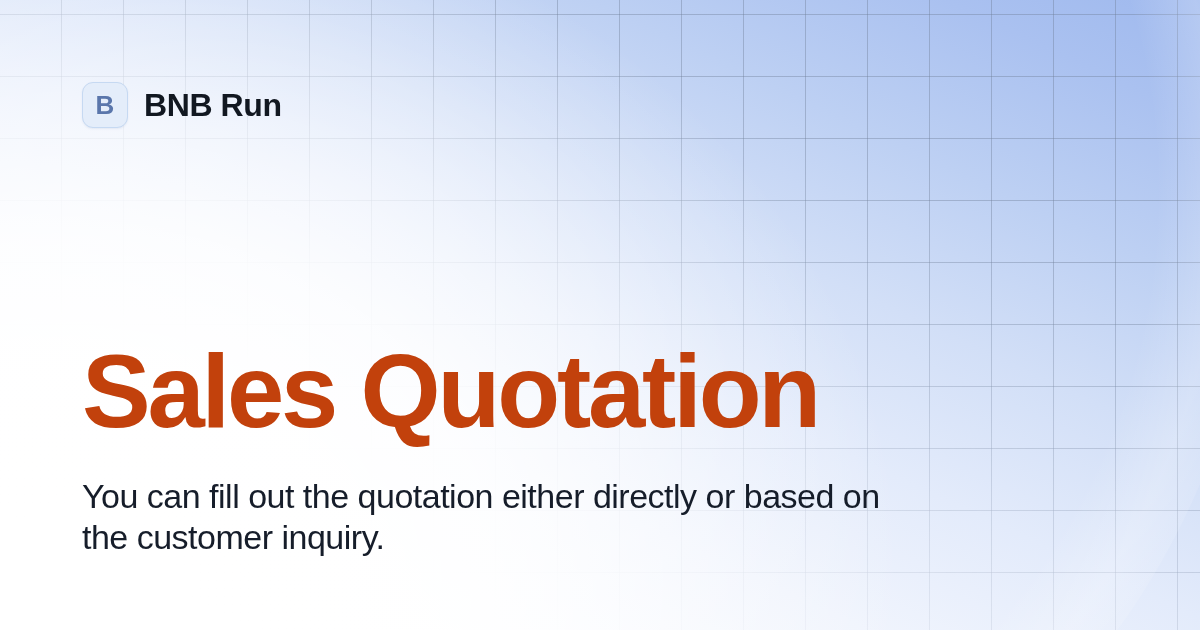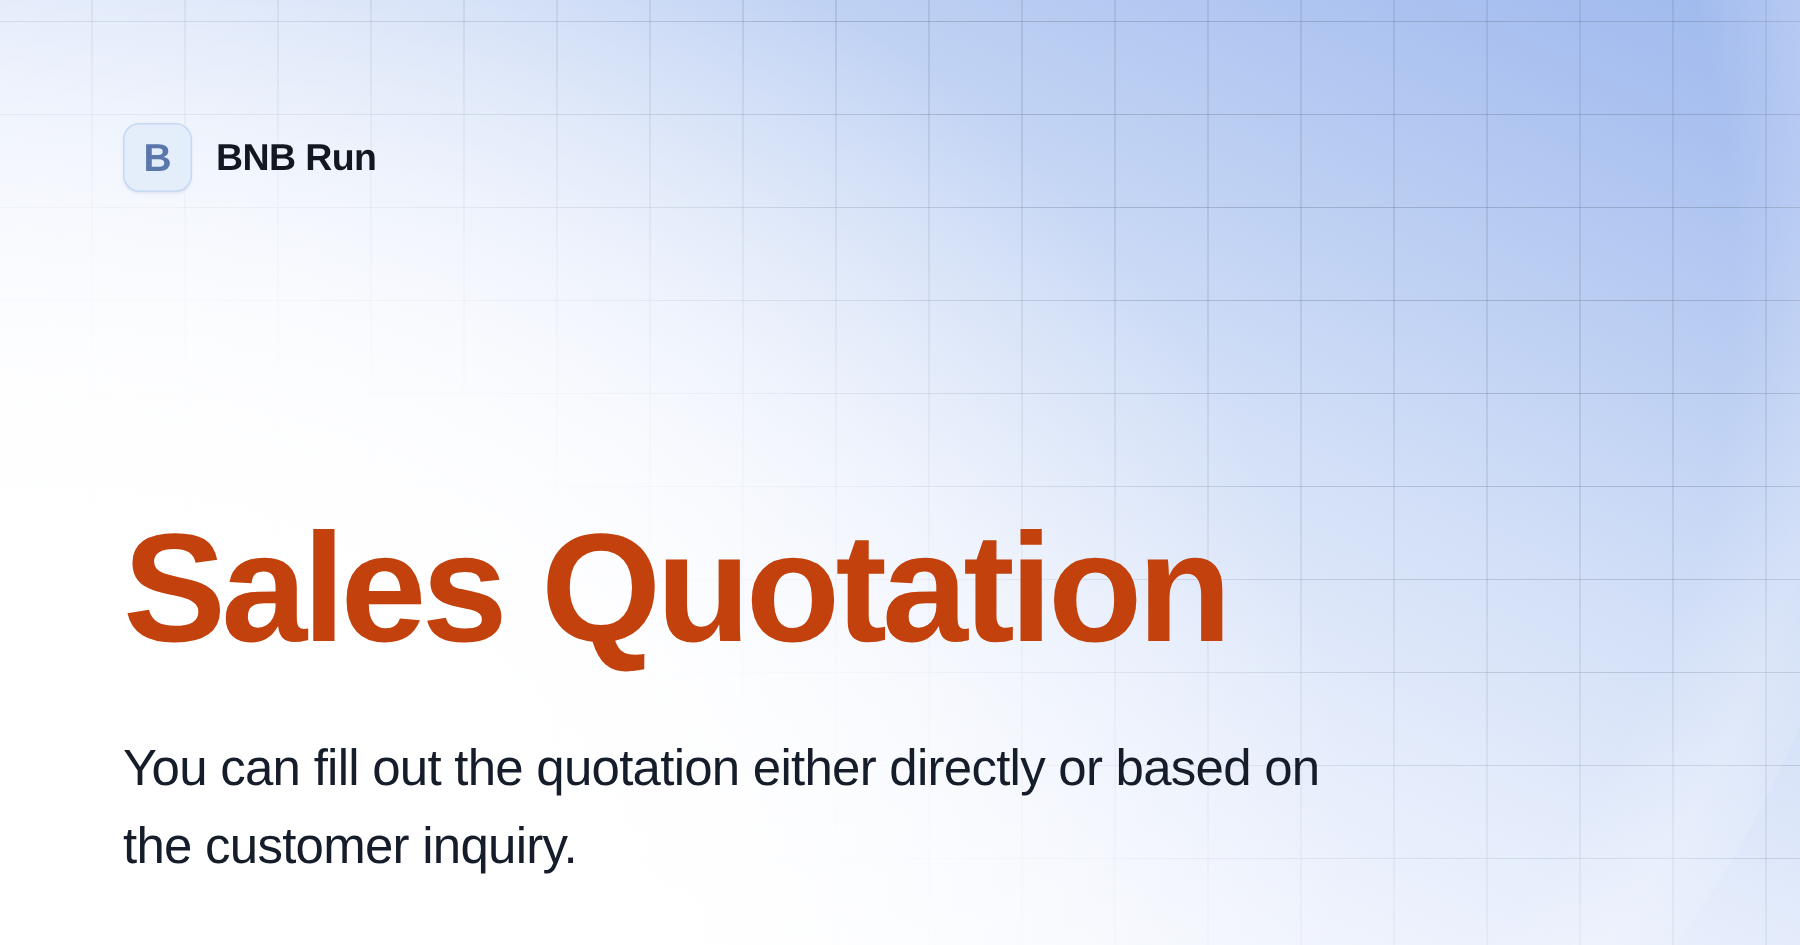--- a/index.html
+++ b/index.html
@@ -127,21 +127,21 @@
     align-items: center;
     justify-content: center;
     font-size: 26px;
     font-weight: 700;
     line-height: 1;
     color: #5a76ab;
     letter-spacing: 0;
   }
 
   .brand-name {
-    font-size: 25px;
+    font-size: 32px;
     font-weight: 700;
     color: #121821;
     letter-spacing: -0.4px;
     line-height: 1;
     white-space: nowrap;
   }
 
   .headline {
     position: absolute;
     left: 82px;
@@ -151,27 +151,27 @@
     color: #c2410c;
     letter-spacing: -3.2px;
     line-height: 1.0;
     margin: 0;
     white-space: nowrap;
   }
 
   .subhead {
     position: absolute;
     left: 82px;
-    top: 486px;
+    top: 476px;
     width: 820px;
     font-size: 34px;
     font-weight: 400;
     color: #161d2a;
     letter-spacing: -0.5px;
-    line-height: 52px;
+    line-height: 41px;
     margin: 0;
   }
 </style>
 </head>
 <body>
 
 <div class="og-card">
 
   <div class="bg-base"></div>
   <div class="bg-grid"></div>

